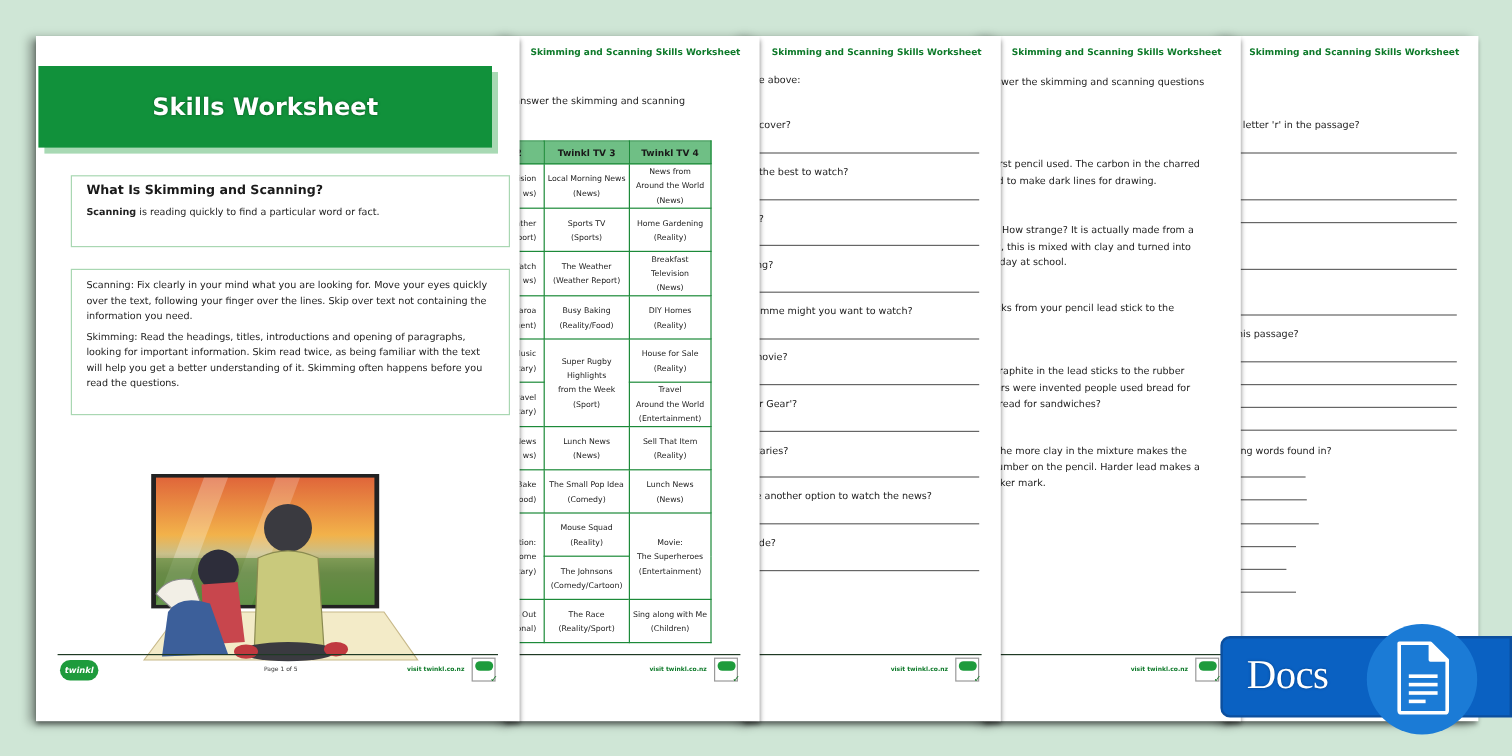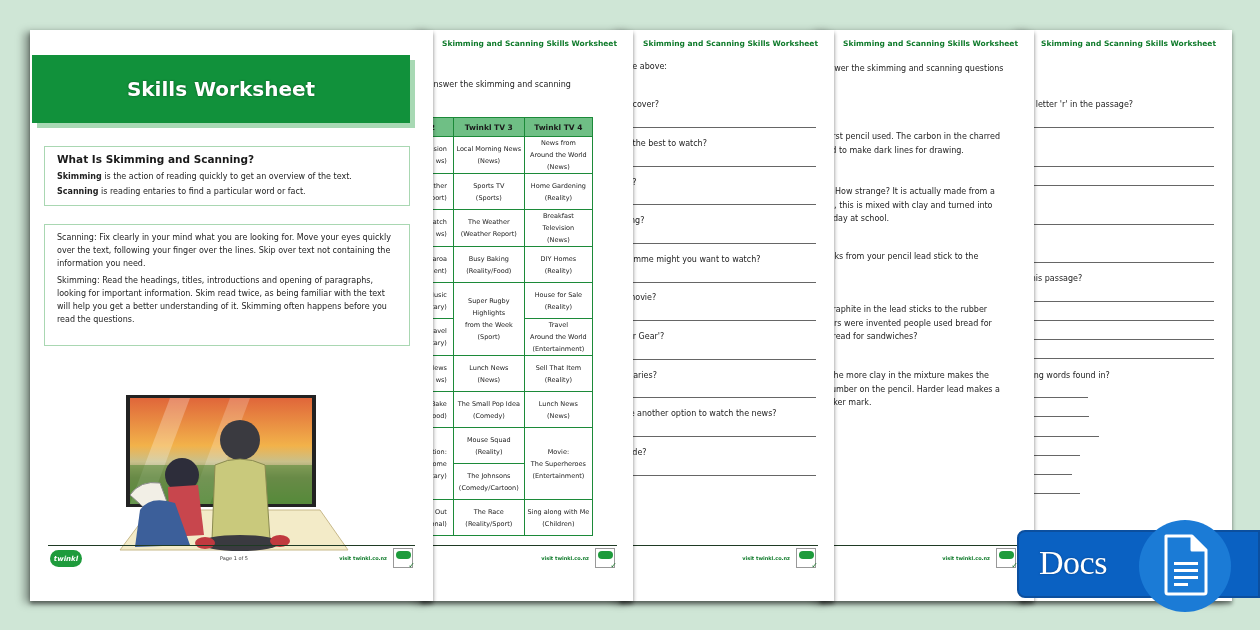--- a/index.html
+++ b/index.html
@@ -49,21 +49,21 @@
     background: #11913b;
     box-shadow: 5px 5px 0 #a8d9b4;
     display: flex; flex-direction: column; align-items: center; justify-content: center;
   }
   .title-banner .line {
     color: #fff; font-weight: bold; font-size: 20px; line-height: 26px;
     font-family: "DejaVu Sans", sans-serif;
     text-shadow: 0 0 2px #064e1c;
   }
   .info-box {
-    position: absolute; left: 14px; width: 366px;
+    position: absolute; left: 29px; width: 366px;
     border: 1.5px solid #a9d7b2; padding: 6px 12px;
   }
   .info-box h3 { font-size: 10.5px; font-weight: bold; margin-bottom: 5px; }
   .info-box p { font-size: 8px; line-height: 13px; color: #222; }
   .info-box p b { font-weight: bold; }
   .info-box p + p { margin-top: 4px; }
   #box1 { top: 116px; height: 60px; }
   #box2 { top: 194px; height: 122px; }
   .illustration {
     position: absolute; left: 60px; top: 355px; width: 260px; height: 170px;
@@ -295,22 +295,21 @@
   </div>
 </div>
 
 <div class="page" id="page1">
   <div class="title-banner">
     <div class="line">Skills Worksheet</div>
   </div>
 
   <div class="info-box" id="box1">
     <h3>What Is Skimming and Scanning?</h3>
-    <p><b>Skimming</b><span> is the action of reading quickly to get an overview of the text.</span></p>
-    <p style="margin-top:2px"><b>Scanning</b><span> is reading entaries to find a particular word or fact.</span></p>
+    <p style="margin-top:2px"><b>Scanning</b><span> is reading quickly to find a particular word or fact.</span></p>
   </div>
 
   <div class="info-box" id="box2">
     <p>Scanning: Fix clearly in your mind what you are looking for. Move your eyes quickly over the text, following your finger over the lines. Skip over text not containing the information you need.</p>
     <p>Skimming: Read the headings, titles, introductions and opening of paragraphs, looking for important information. Skim read twice, as being familiar with the text will help you get a better understanding of it. Skimming often happens before you read the questions.</p>
   </div>
 
   <svg class="illustration" viewBox="0 0 260 170">
     <defs>
       <linearGradient id="sky" x1="0" y1="0" x2="0" y2="1">

